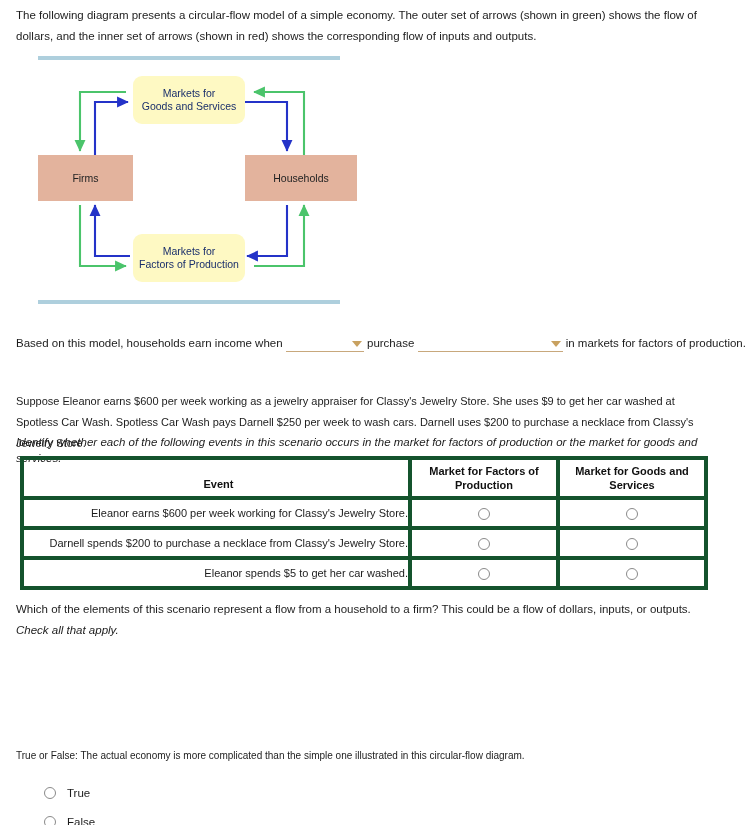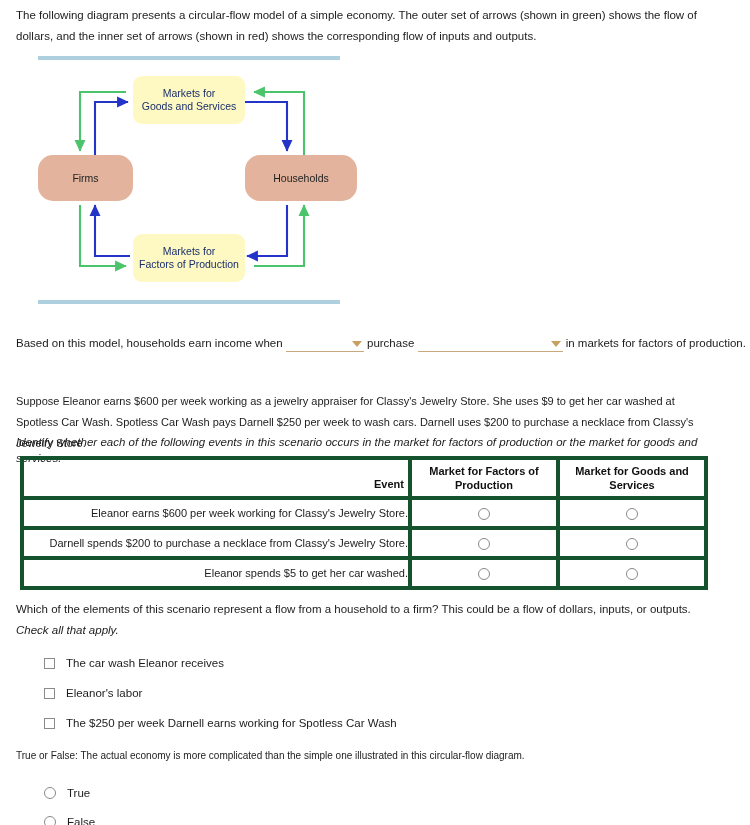--- a/index.html
+++ b/index.html
@@ -42,21 +42,20 @@
   .rule-bottom { top: 244px; }
 
   .box {
     position: absolute;
     display: flex;
     align-items: center;
     justify-content: center;
     text-align: center;
     line-height: 13px;
     font-size: 10.5px;
-    border-radius: 15px;
   }
   .box-market {
     background: #fef9c3;
     border-radius: 9px;
     color: #1a2f6b;
   }
   .box-agent {
     background: #e3b39d;
     color: #232323;
     font-size: 10.5px;
@@ -137,21 +136,21 @@
   }
   .qtable thead th {
     font-weight: bold;
     font-size: 11px;
     line-height: 14px;
     height: 28px;
     padding: 3px 4px;
     vertical-align: middle;
     color: #101010;
   }
-  .th-event { text-align: right; padding-left: 9px !important; vertical-align: bottom !important; padding-bottom: 5px !important; }
+  .th-event { text-align: center; padding-left: 9px !important; vertical-align: bottom !important; padding-bottom: 5px !important; }
   .th-center { text-align: center; }
   .col-event { width: 388px; }
   .col-opt { width: 148px; }
   .qtable tbody td {
     height: 26px;
     vertical-align: middle;
   }
   .cell-event {
     text-align: right;
     padding: 4px 9px;
@@ -340,34 +339,20 @@
         </td>
       </tr>
     </tbody>
   </table>
 
   <div class="checkq">
     <span>Which of the elements of this scenario represent a flow from a household to a firm? This could be a flow of dollars, inputs, or outputs.</span>
     <i>Check all that apply.</i>
   </div>
 
-  <div class="checklist">
-    <div class="check-row">
-      <span class="checkbox"></span>
-      <span>The car wash Eleanor receives</span>
-    </div>
-    <div class="check-row">
-      <span class="checkbox"></span>
-      <span>Eleanor's labor</span>
-    </div>
-    <div class="check-row">
-      <span class="checkbox"></span>
-      <span>The $250 per week Darnell earns working for Spotless Car Wash</span>
-    </div>
-  </div>
 
   <div class="tfq">True or False: The actual economy is more complicated than the simple one illustrated in this circular-flow diagram.</div>
 
   <div class="tflist">
     <div class="tf-row">
       <span class="radio"></span>
       <span>True</span>
     </div>
     <div class="tf-row">
       <span class="radio"></span>

